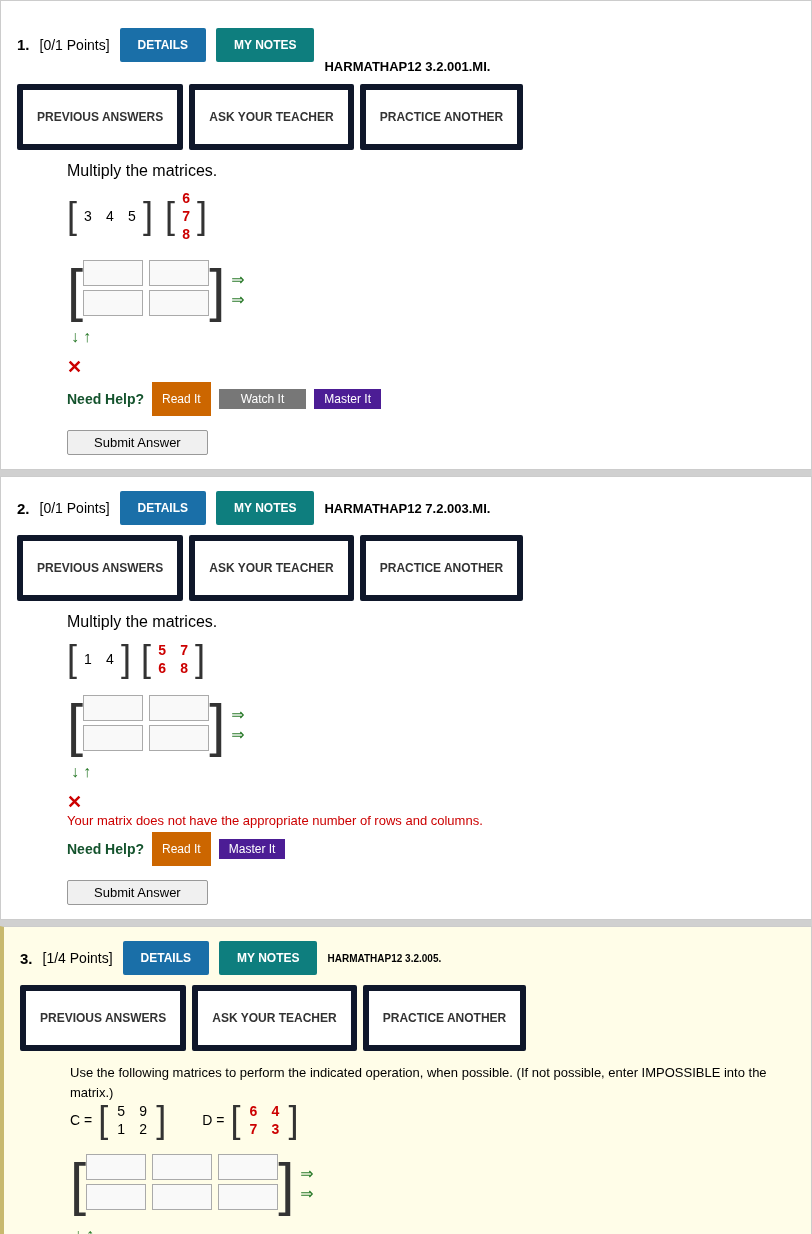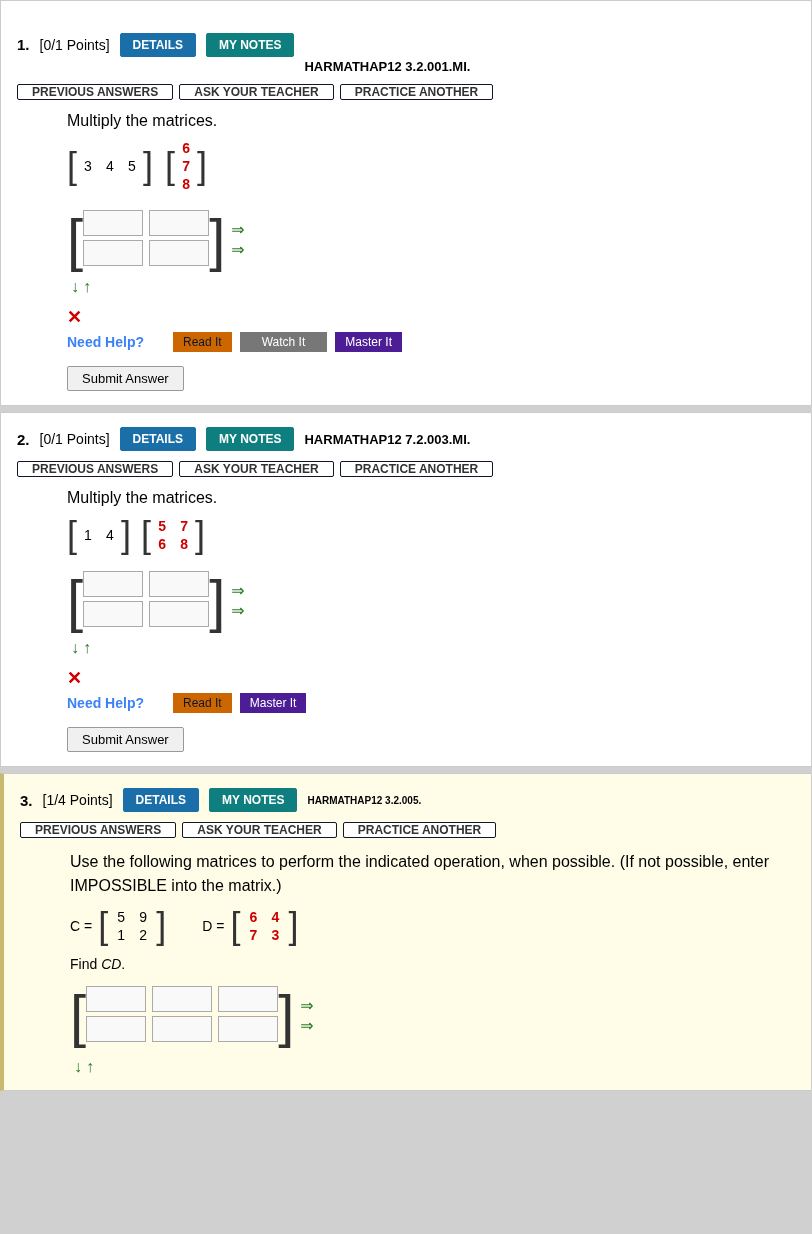--- a/index.html
+++ b/index.html
@@ -25,21 +25,21 @@
       gap: 10px;
       margin-bottom: 10px;
       flex-wrap: wrap;
     }
     .question-number {
       font-weight: bold;
       font-size: 15px;
       white-space: nowrap;
     }
     .btn {
-      border: 1px solid #84cc16;
+      border: 6px solid #84cc16;
       background: #fff;
       padding: 3px 10px;
       font-size: 13px;
       cursor: pointer;
       border-radius: 2px;
     }
     .btn-blue {
       background: #1a6fa8;
       color: #fff;
       border-color: #1a6fa8;
@@ -55,23 +55,23 @@
       font-size: 12px;
       padding: 4px 12px;
     }
     .action-row {
       display: flex;
       gap: 6px;
       margin-bottom: 12px;
       flex-wrap: wrap;
     }
     .btn-action {
-      border: 1px solid #0f172a;
+      border: 6px solid #0f172a;
       background: #fff;
-      padding: 0 14px;
+      padding: 20px 14px;
       font-size: 12px;
       font-weight: bold;
       cursor: pointer;
       color: #333;
     }
     .problem-text {
       margin-bottom: 10px;
       font-size: 16px;
       padding-left: 50px;
     }
@@ -177,66 +177,64 @@
       margin-bottom: 4px;
     }
     .need-help {
       display: flex;
       align-items: center;
       gap: 8px;
       margin-bottom: 14px;
       margin-top: 4px;
     }
     .need-help-label {
-      color: #3b82f6;
+      color: #14532d;
       font-weight: bold;
       font-size: 14px;
     }
     .btn-read {
       background: #cc6600;
-      color: #0f172a;
+      color: #ffffff;
       border: none;
-      padding: 3px 10px;
-      font-size: 12px;
-      cursor: pointer;
-      margin-left: 21px;
+      padding: 10px 10px;
+      font-size: 12px;
+      cursor: pointer;
     }
     .btn-watch {
       background: #777;
       color: #fff;
       border: none;
       padding: 3px 22px;
       font-size: 12px;
       cursor: pointer;
     }
     .btn-master {
       background: #4c1d95;
       color: #fff;
       border: none;
       padding: 3px 10px;
       font-size: 12px;
       cursor: pointer;
     }
     .btn-submit {
       background: #f0f0f0;
       border: 1px solid #999;
-      padding: 4px 14px;
+      padding: 4px 26px;
       font-size: 13px;
       cursor: pointer;
       border-radius: 2px;
     }
     .error-msg {
       color: #cc0000;
       font-size: 13px;
       margin-bottom: 4px;
     }
     .q3-note {
-      font-size: 16px;
+      font-size: 13px;
       line-height: 1.5;
-      margin-bottom: 10px;
     }
     .matrix-eq {
       display: inline-flex;
       align-items: center;
       gap: 6px;
       font-size: 14px;
       margin-right: 16px;
     }
     .find-cd {
       font-size: 14px;
@@ -394,20 +392,21 @@
       </div>
     </div>
     <div class="sort-arrows">
       <button class="sort-btn">↓</button>
       <button class="sort-btn">↑</button>
     </div>
   </div>
 
   <div style="padding-left:50px;margin-top:6px;">
     <span class="x-mark">✕</span>
+    <div class="error-msg">Your matrix does not have the appropriate number of rows and columns.</div>
   </div>
 
   <div class="need-help" style="padding-left:50px;">
     <span class="need-help-label">Need Help?</span>
     <button class="btn-read">Read It</button>
     <button class="btn-master">Master It</button>
   </div>
 
   <div style="padding-left:50px;">
     <button class="btn-submit">Submit Answer</button>
@@ -457,21 +456,20 @@
           </div>
           <div class="matrix-row">
             <span class="matrix-val red-val">7</span>
             <span class="matrix-val red-val">3</span>
           </div>
         </div>
         <span class="bracket-right">]</span>
       </div>
     </div>
 
-    <div class="find-cd">Find <em>CD</em>.</div>
 
     <div style="display:flex;align-items:center;margin-top:6px;margin-bottom:8px;">
       <span class="matrix-bracket-tall-left">[</span>
       <div class="input-matrix">
         <div class="input-row">
           <input class="matrix-input" type="text" value="" style="">
           <input class="matrix-input" type="text" value="" style="">
           <input class="matrix-input" type="text" value="" style="">
         </div>
         <div class="input-row">

